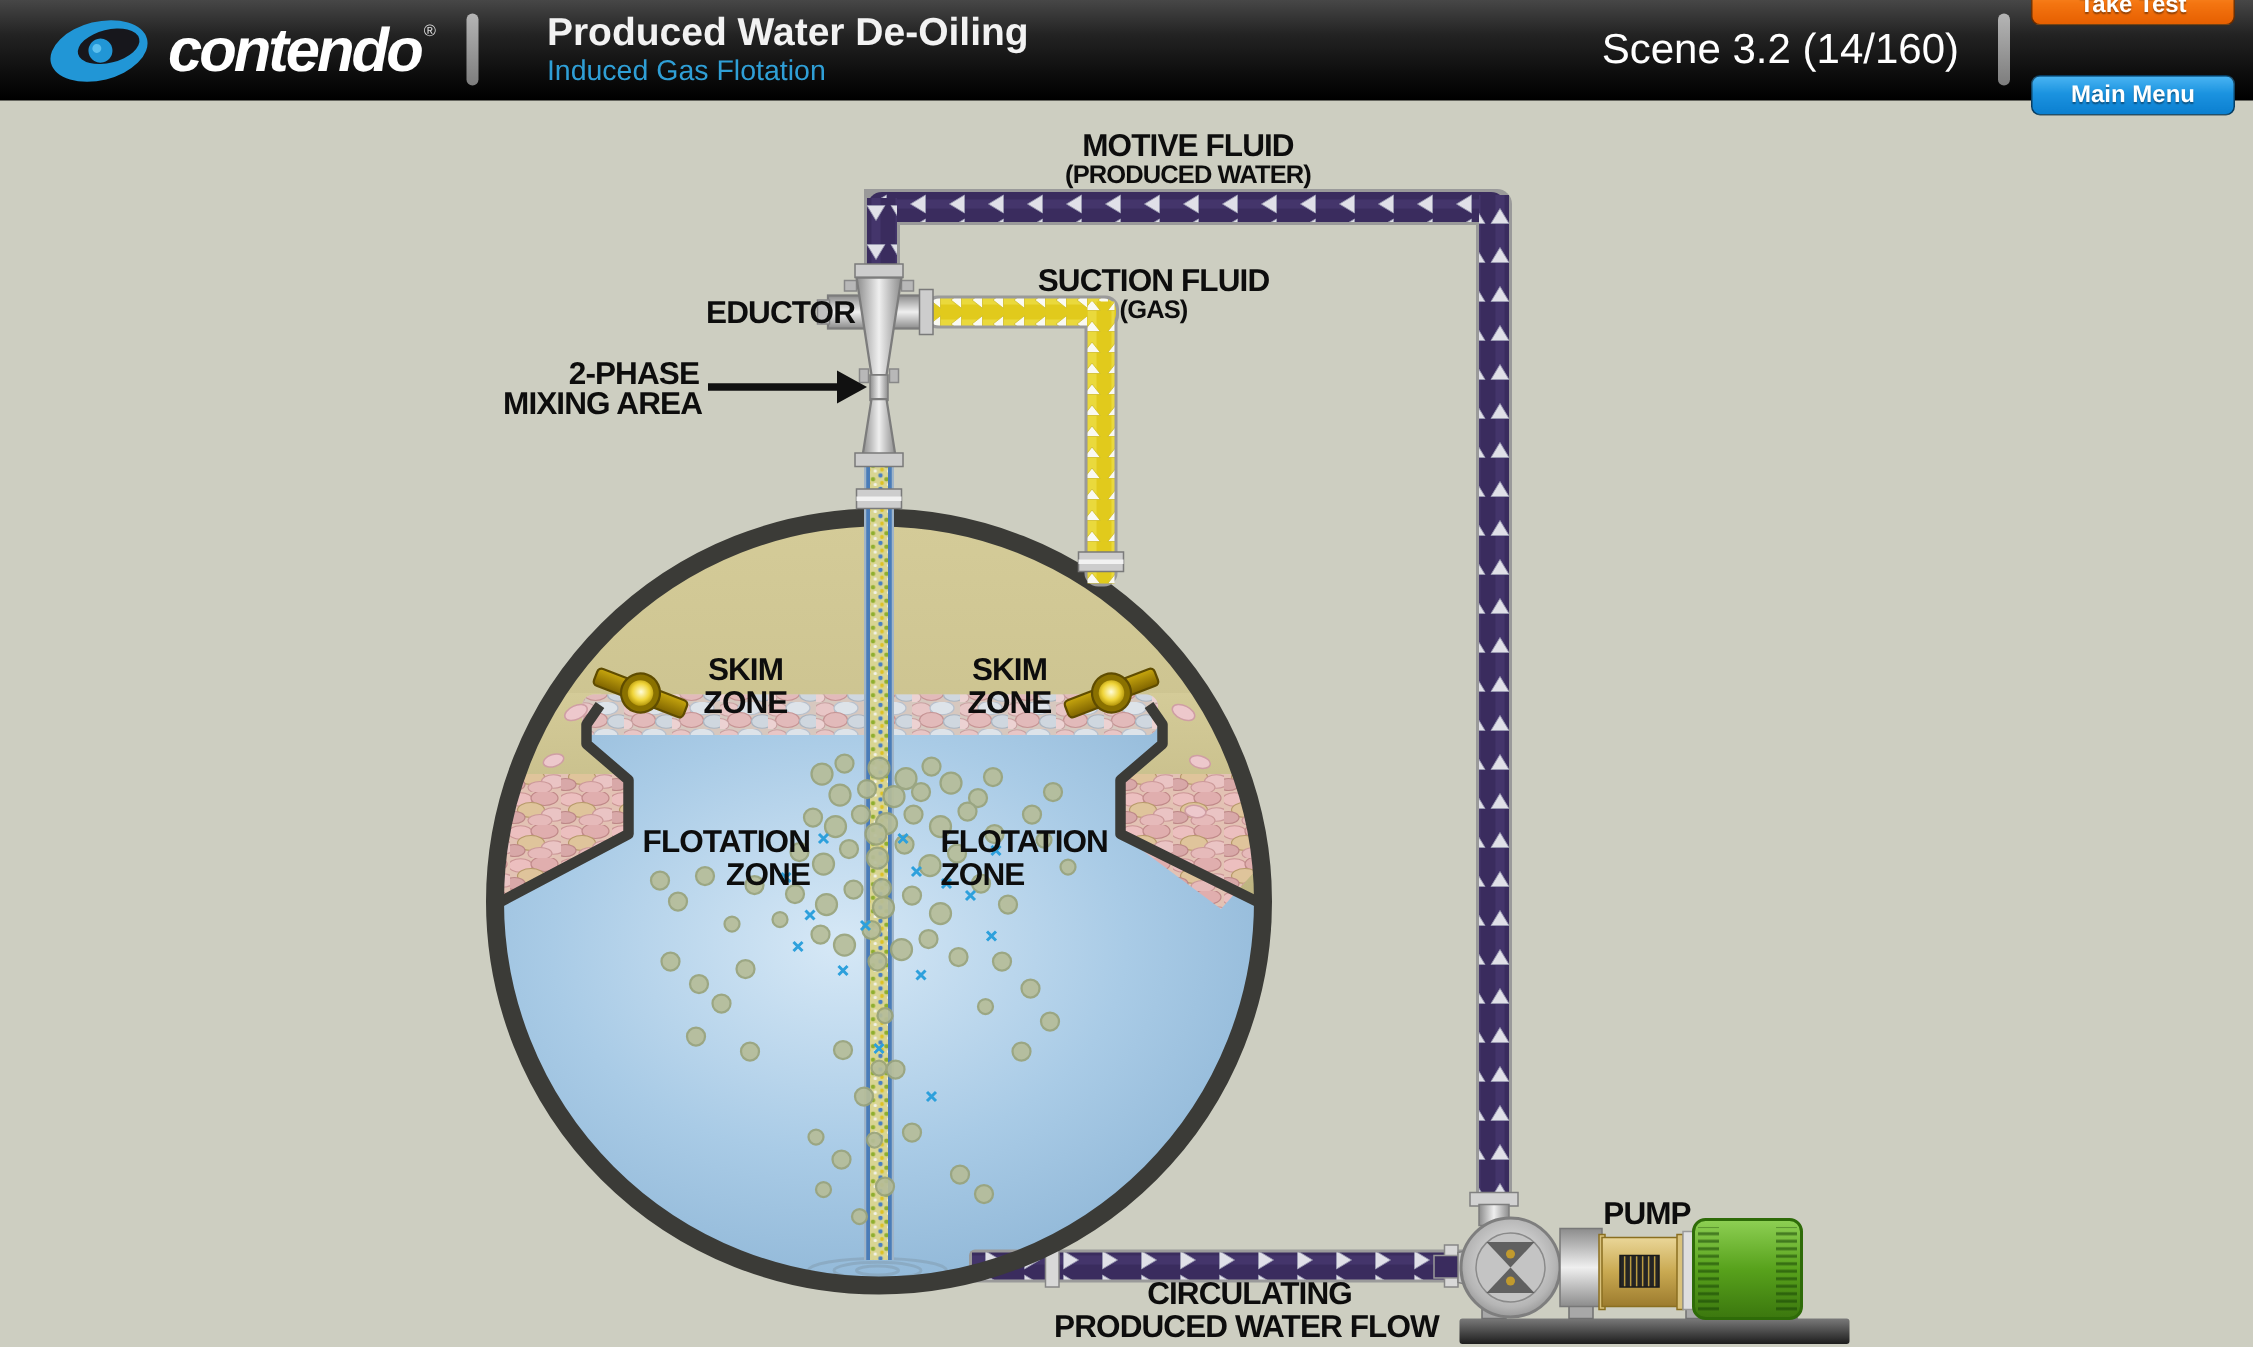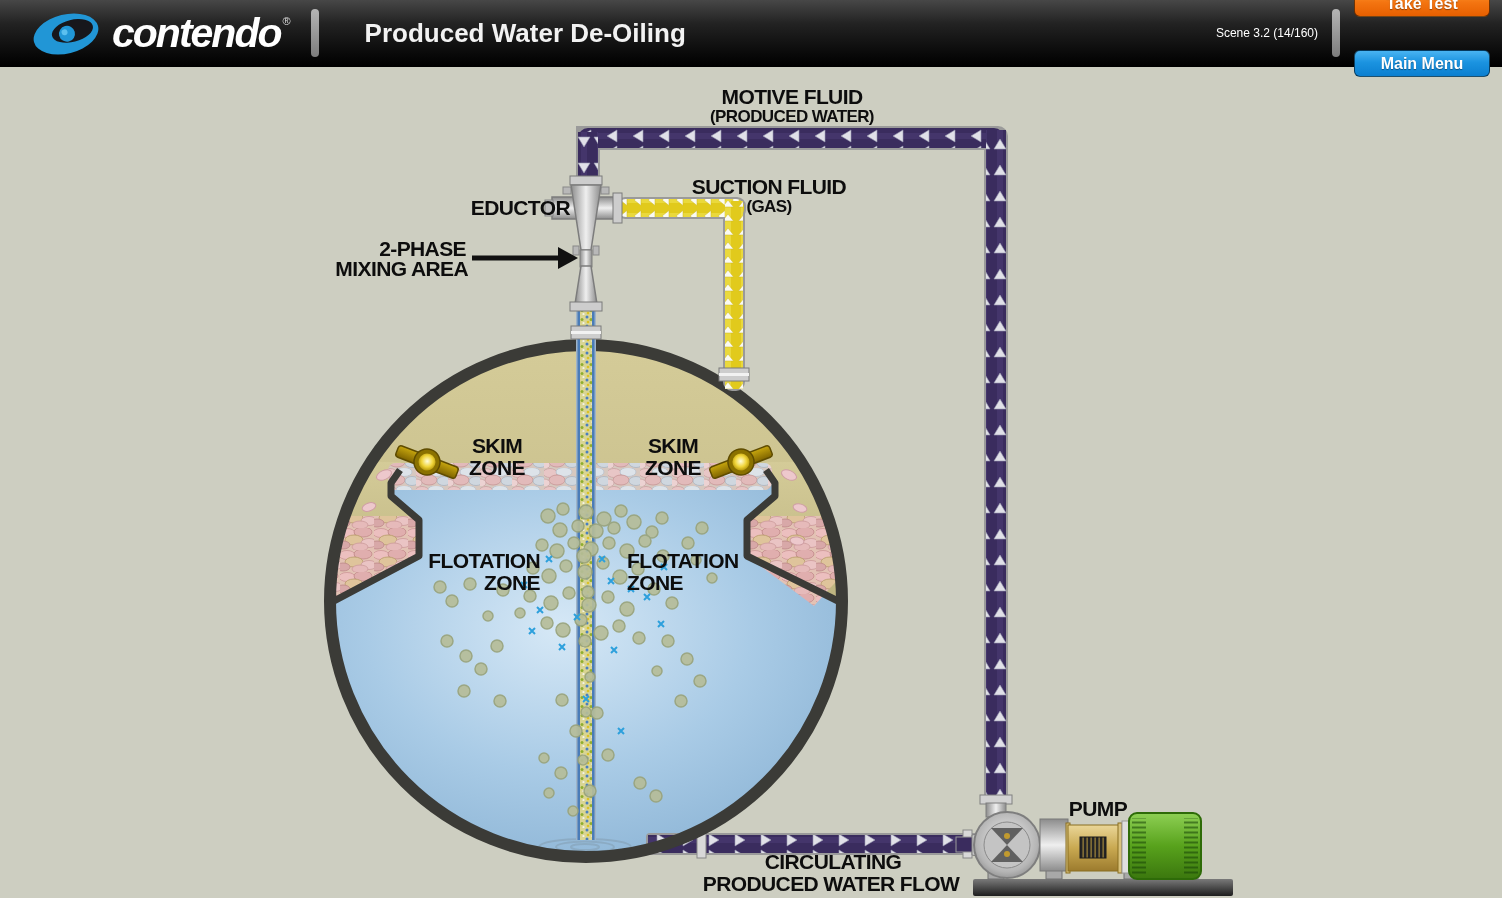--- a/index.html
+++ b/index.html
@@ -10,21 +10,21 @@
          border-bottom:1px solid #000;display:flex;align-items:center;}
   .logo{display:flex;align-items:center;margin-left:30px;cursor:pointer;}
   .logo-text{color:#fff;font-weight:bold;font-style:italic;font-size:41px;letter-spacing:-2px;margin-left:10px;}
   .logo-reg{color:#ddd;font-size:11px;vertical-align:top;position:relative;top:-12px;left:2px;}
   .hdr-divider{width:8px;height:48px;border-radius:4px;background:linear-gradient(180deg,#b5b5b5,#7d7d7d);margin:0 14px;}
   .hdr-div-1{margin-left:22px;}
   .titles{display:flex;flex-direction:column;justify-content:center;line-height:1.1;margin-left:32px;}
   .title{color:#f2f2f2;font-size:26px;font-weight:600;}
   .subtitle{color:#2f9fd6;font-size:19px;font-weight:500;margin-top:3px;}
   .spacer{flex:1;}
-  .scene{color:#fff;font-size:12px;margin-right:0;white-space:nowrap;}
+  .scene{color:#fff;font-size:28px;margin-right:12px;white-space:nowrap;}
   .btn-col{display:flex;flex-direction:column;gap:5px;margin-right:12px;}
   .btn{width:136px;height:27px;border-radius:6px;border:1px solid rgba(0,0,0,.55);
        color:#fff;font-weight:bold;font-size:16px;font-family:"Liberation Sans",sans-serif;
        cursor:pointer;padding:0;line-height:25px;text-shadow:0 1px 1px rgba(0,0,0,.4);}
   .btn.orange{background:linear-gradient(180deg,#ff9a33 0%,#f47511 45%,#e65f00 100%);}
   .btn.blue{background:linear-gradient(180deg,#49b4f2 0%,#1b93e0 45%,#0b7fd0 100%);margin-top:28px;}
   .stage{position:absolute;top:66px;left:0;width:1502px;height:832px;text-decoration:underline;}
   svg text{font-family:"Liberation Sans",sans-serif;}
   .lbl{font-weight:bold;font-size:21px;fill:#0d0d0d;letter-spacing:-0.6px;}
   .lbl-sm{font-weight:bold;font-size:17px;fill:#0d0d0d;letter-spacing:-0.6px;}
@@ -43,20 +43,21 @@
           <circle r="8" cx="1" cy="0" fill="#2196d6"></circle>
           <circle r="3" cx="-1" cy="-2" fill="#5cc0ef"></circle>
         </g>
       </svg>
       <span class="logo-text">contendo</span>
       <span class="logo-reg">®</span>
     </div>
     <div class="hdr-divider hdr-div-1"></div>
     <div class="titles">
       <div class="title">Produced Water De-Oiling</div>
+      <div class="subtitle">Induced Gas Flotation</div>
     </div>
     <div class="spacer"></div>
     <div class="scene">Scene 3.2 (14/160)</div>
     <div class="hdr-divider"></div>
     <div class="btn-col">
       <button class="btn orange">Take Test</button>
       <button class="btn blue">Main Menu</button>
     </div>
   </header>
 

